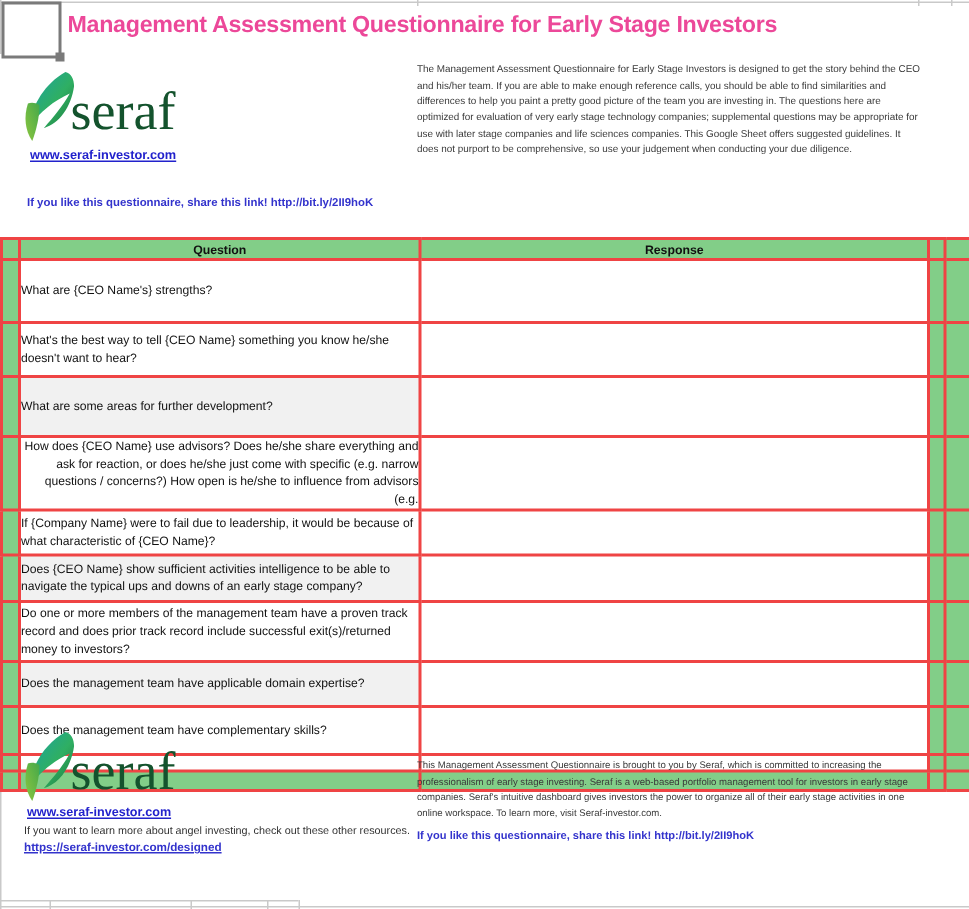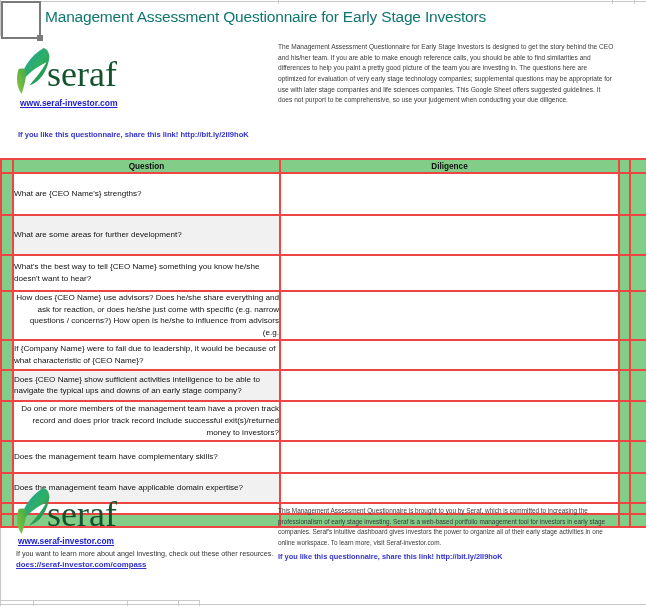--- a/index.html
+++ b/index.html
@@ -61,23 +61,23 @@
     height: 6px;
     background: #7a7a7a;
   }
 
   
   .doc-title {
     position: absolute;
     left: 45px;
     top: 8px;
     font-size: 15.5px;
-    font-weight: normal;
+    font-weight: bold;
     letter-spacing: -0.2px;
-    color: #0f766e;
+    color: #ec4899;
     white-space: nowrap;
   }
 
   
   .top-band {
     position: absolute;
     left: 0;
     top: 38px;
     width: 646px;
     height: 120px;
@@ -332,53 +332,53 @@
         <col class="c-gutter-l">
         <col class="c-question">
         <col class="c-response">
         <col class="c-gutter-r">
         <col class="c-edge">
       </colgroup>
       <thead>
         <tr>
           <th class="g-cell"></th>
           <th class="hdr">Question</th>
-          <th class="hdr">Diligence</th>
+          <th class="hdr">Response</th>
           <th class="g-cell"></th>
           <th class="g-cell"></th>
         </tr>
       </thead>
       <tbody>
 
         <tr>
           <td class="g-cell"></td>
           <td class="q-cell" style="height:40px;">What are {CEO Name's} strengths?</td>
           <td class="r-cell"></td>
           <td class="g-cell"></td>
           <td class="g-cell"></td>
         </tr>
 
         <tr>
           <td class="g-cell"></td>
+          <td class="q-cell" style="height:34px;">What's the best way to tell {CEO Name} something you know he/she doesn't want to hear?</td>
+          <td class="r-cell"></td>
+          <td class="g-cell"></td>
+          <td class="g-cell"></td>
+        </tr>
+
+        <tr>
+          <td class="g-cell"></td>
           <td class="q-cell alt" style="height:38px;">What are some areas for further development?</td>
           <td class="r-cell alt"></td>
           <td class="g-cell"></td>
           <td class="g-cell"></td>
         </tr>
 
         <tr>
           <td class="g-cell"></td>
-          <td class="q-cell" style="height:34px;">What's the best way to tell {CEO Name} something you know he/she doesn't want to hear?</td>
-          <td class="r-cell"></td>
-          <td class="g-cell"></td>
-          <td class="g-cell"></td>
-        </tr>
-
-        <tr>
-          <td class="g-cell"></td>
           <td class="q-cell" style="height:37px;text-align:right;">How does {CEO Name} use advisors? Does he/she share everything and ask for reaction, or does he/she just come with specific (e.g. narrow questions / concerns?) How open is he/she to influence from advisors (e.g.</td>
           <td class="r-cell"></td>
           <td class="g-cell"></td>
           <td class="g-cell"></td>
         </tr>
 
         <tr>
           <td class="g-cell"></td>
           <td class="q-cell" style="height:28px;">If {Company Name} were to fail due to leadership, it would be because of what characteristic of {CEO Name}?</td>
           <td class="r-cell"></td>
@@ -389,38 +389,38 @@
         <tr>
           <td class="g-cell"></td>
           <td class="q-cell alt" style="height:29px;">Does {CEO Name} show sufficient activities intelligence to be able to navigate the typical ups and downs of an early stage company?</td>
           <td class="r-cell alt"></td>
           <td class="g-cell"></td>
           <td class="g-cell"></td>
         </tr>
 
         <tr>
           <td class="g-cell"></td>
-          <td class="q-cell" style="height:38px;text-align:right;">Do one or more members of the management team have a proven track record and does prior track record include successful exit(s)/returned money to investors?</td>
-          <td class="r-cell"></td>
-          <td class="g-cell"></td>
-          <td class="g-cell"></td>
-        </tr>
-
-        <tr>
-          <td class="g-cell"></td>
-          <td class="q-cell" style="height:30px;">Does the management team have complementary skills?</td>
+          <td class="q-cell" style="height:38px;">Do one or more members of the management team have a proven track record and does prior track record include successful exit(s)/returned money to investors?</td>
           <td class="r-cell"></td>
           <td class="g-cell"></td>
           <td class="g-cell"></td>
         </tr>
 
         <tr>
           <td class="g-cell"></td>
           <td class="q-cell alt" style="height:28px;">Does the management team have applicable domain expertise?</td>
           <td class="r-cell alt"></td>
+          <td class="g-cell"></td>
+          <td class="g-cell"></td>
+        </tr>
+
+        <tr>
+          <td class="g-cell"></td>
+          <td class="q-cell" style="height:30px;">Does the management team have complementary skills?</td>
+          <td class="r-cell"></td>
           <td class="g-cell"></td>
           <td class="g-cell"></td>
         </tr>
 
         <tr class="spacer-row">
           <td class="g-cell"></td>
           <td class="r-cell"></td>
           <td class="r-cell"></td>
           <td class="g-cell"></td>
           <td class="g-cell"></td>
@@ -447,21 +447,21 @@
           <path d="M4 24 C1 33 2 43 7 50 C10 42 12 33 12 25 C9 23 6 23 4 24 Z" fill="url(#lg2)"></path>
         </svg>
         <div class="logo-word">seraf</div>
       </div>
     </div>
 
     <a class="footer-url" href="#">www.seraf-investor.com</a>
 
     <div class="footer-sub">If you want to learn more about angel investing, check out these other resources.</div>
 
-    <a class="footer-compass" href="#">does://seraf-investor.com/compass</a>
+    <a class="footer-compass" href="#">https://seraf-investor.com/designed</a>
 
     <div class="footer-right">
       <div class="fr-para">This Management Assessment Questionnaire is brought to you by Seraf, which is committed to increasing the professionalism of early stage investing. Seraf is a web-based portfolio management tool for investors in early stage companies. Seraf's intuitive dashboard gives investors the power to organize all of their early stage activities in one online workspace. To learn more, visit Seraf-investor.com.</div>
       <div class="footer-share">If you like this questionnaire, share this link! http://bit.ly/2II9hoK</div>
     </div>
   </div>
 
 </div>
 
 </body></html>

